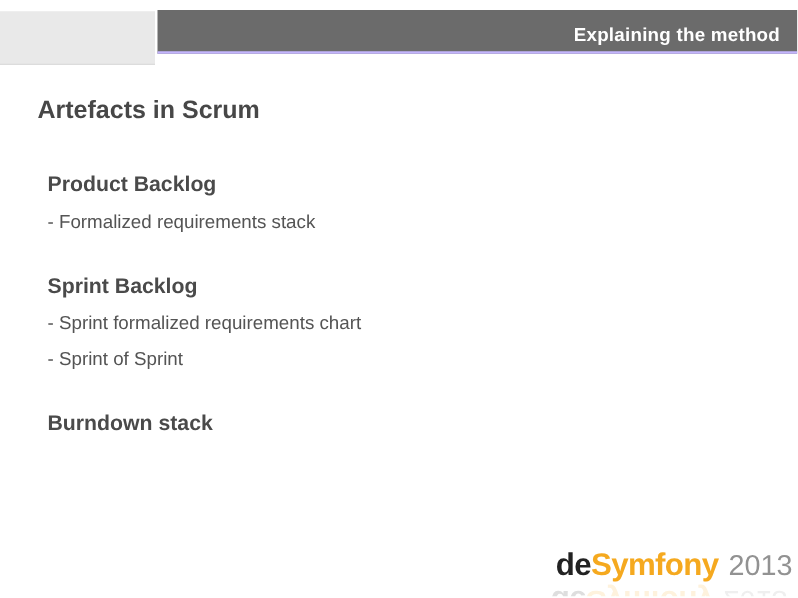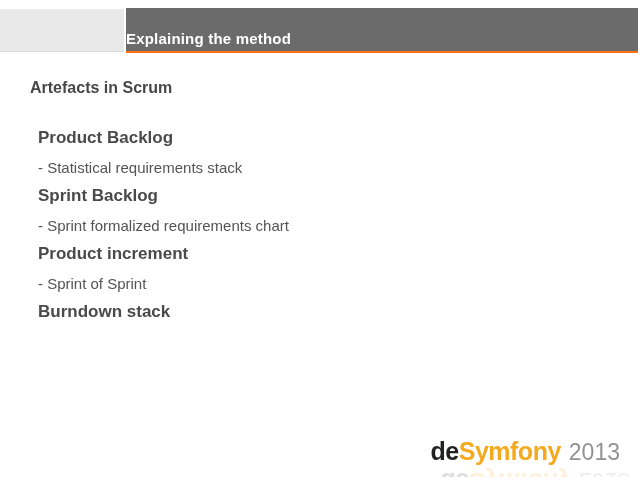--- a/index.html
+++ b/index.html
@@ -17,67 +17,68 @@
   .header-box {
     position: absolute;
     left: 0; top: 9px;
     width: 124px; height: 43px;
     background: #e9e9e9;
     border-bottom: 1px solid #dcdcdc;
   }
   .header-bar {
     position: absolute;
     left: 126px; right: 0; top: 8px;
-    height: 45px;
+    height: 35px;
     background: #6b6b6b;
-    border-bottom: 2px solid #f97316;
+    border-bottom: 2px solid #c4b5fd;
     display: flex;
+    justify-content: flex-end;
     align-items: flex-end;
     padding: 0 14px 4px 0;
   }
   .header-title {
     color: #ffffff;
     font-weight: bold;
     font-size: 15px;
     letter-spacing: 0.2px;
   }
 
   
   .page-title {
     position: absolute;
     left: 30px; top: 76px;
-    font-size: 16px;
+    font-size: 20px;
     line-height: 24px;
     font-weight: bold;
     color: #474747;
   }
   .sections {
     position: absolute;
     left: 38px; top: 120px;
     width: 560px;
   }
   .section-heading {
     font-size: 17px;
     line-height: 21px;
     font-weight: bold;
     color: #4a4a4a;
-    margin-top: 8px;
+    margin-top: 31px;
   }
-  .section:first-child .section-heading { margin-top: 7px; }
+  .section:first-child .section-heading { margin-top: 17px; }
   .section-detail {
     font-size: 15px;
     line-height: 19px;
     color: #545454;
     margin-top: 10px;
   }
 
   
   .logo {
     position: absolute;
-    right: 18px; bottom: 12px;
+    right: 4px; bottom: 12px;
     font-size: 25px;
     line-height: 28px;
     white-space: nowrap;
   }
   .logo-de { font-weight: bold; color: #222222; letter-spacing: -0.5px; }
   .logo-symfony { font-weight: bold; color: #f5a91f; letter-spacing: -0.5px; }
   .logo-year { color: #929292; font-size: 23px; font-weight: normal; margin-left: 8px; }
   .logo-reflection {
     position: absolute;
     right: 8px; bottom: 1px;
@@ -101,28 +102,27 @@
   <div class="header-box"></div>
   <div class="header-bar">
     <span class="header-title">Explaining the method</span>
   </div>
 
   <h1 class="page-title">Artefacts in Scrum</h1>
 
   <div class="sections">
     <div class="section">
       <div class="section-heading">Product Backlog</div>
-      <div class="section-detail">- Statistical requirements stack</div>
+      <div class="section-detail">- Formalized requirements stack</div>
     </div>
     <div class="section">
       <div class="section-heading">Sprint Backlog</div>
       <div class="section-detail">- Sprint formalized requirements chart</div>
     </div>
     <div class="section">
-      <div class="section-heading">Product increment</div>
       <div class="section-detail">- Sprint of Sprint</div>
     </div>
     <div class="section">
       <div class="section-heading">Burndown stack</div>
     </div>
   </div>
 
   <div class="logo">
     <span class="logo-de">de</span><span class="logo-symfony">Symfony</span><span class="logo-year">2013</span>
   </div>

